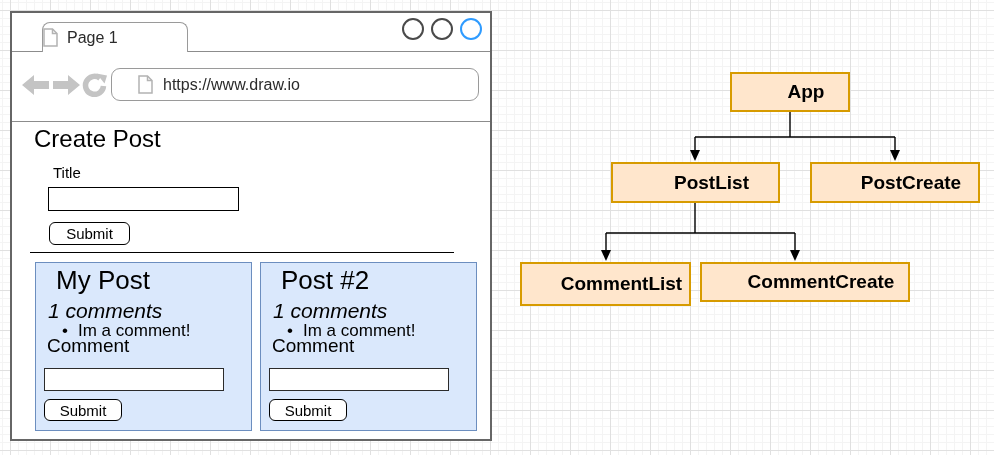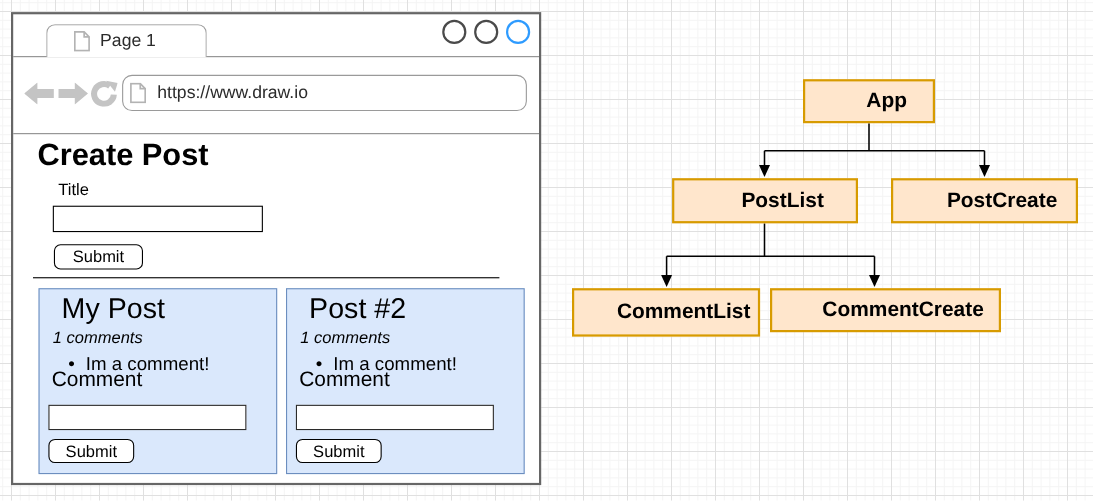--- a/index.html
+++ b/index.html
@@ -18,38 +18,38 @@
 
   
   .bwindow{
     position:absolute;left:10px;top:11px;width:482px;height:430px;
     background:#fff;border:2px solid #666;box-sizing:border-box;
   }
   .titlebar{position:absolute;left:0;top:0;right:0;height:38px;border-bottom:1px solid #8c8c8c;}
   .tab{
     position:absolute;left:30px;top:9px;width:146px;height:30px;
     border:1.5px solid #9a9a9a;border-bottom:none;border-radius:8px 8px 0 0;
-    background:#fff;display:flex;align-items:center;gap:9px;padding-left:24px;box-sizing:border-box;
+    background:#fff;display:flex;align-items:center;gap:9px;padding-left:0;box-sizing:border-box;
   }
   .tab-label{font-size:16px;color:#2b2b2b;}
   .winbtns{position:absolute;right:8px;top:5px;display:flex;gap:7px;}
   .circle{width:18px;height:18px;border-radius:50%;border:2px solid #4a4a4a;background:#fff;}
   .circle.blue{border-color:var(--accent-blue,#2e9bff);}
 
   .navbar{position:absolute;left:0;top:39px;right:0;height:69px;border-bottom:1px solid #8c8c8c;}
   .navicon{position:absolute;display:block;}
   .urlbar{
     position:absolute;left:99px;top:16px;width:368px;height:33px;
     border:1.5px solid #9a9a9a;border-radius:9px;background:#fff;
-    display:flex;align-items:center;gap:10px;padding-left:6px;box-sizing:border-box;
+    display:flex;align-items:center;gap:10px;padding-left:26px;box-sizing:border-box;
   }
   .url-text{font-size:16px;color:#2b2b2b;white-space:nowrap;}
 
   .content{position:absolute;left:0;top:109px;right:0;bottom:0;}
-  .page-heading{position:absolute;left:22px;top:3px;font-size:28px;font-weight:700;}
+  .page-heading{position:absolute;left:22px;top:3px;font-size:24px;font-weight:400;}
   .title-label{position:absolute;left:41px;top:42px;font-size:15px;}
   .title-input{
     position:absolute;left:36px;top:65px;width:181px;height:22px;
     border:1.5px solid #000;background:#fff;box-sizing:content-box;
     font:15px "Liberation Sans",sans-serif;padding:0 4px;border-radius:0;
   }
   .submit-main{
     position:absolute;left:37px;top:100px;width:81px;height:23px;
     border:1.5px solid #000;border-radius:6px;background:#fff;
     font:15px "Liberation Sans",sans-serif;text-align:center;
@@ -57,21 +57,21 @@
   .divider{position:absolute;left:18px;top:130px;width:424px;border-top:1.5px solid #000;}
 
   .post-card{
     position:absolute;top:140px;width:217px;height:169px;
     background:var(--card-fill,#dae8fc);border:1.5px solid var(--card-border,#6c8ebf);
     box-sizing:border-box;
   }
   .post-card.c0{left:23px;}
   .post-card.c1{left:248px;}
   .post-title{position:absolute;left:8px;top:2px;font-size:26px;font-weight:400;margin-left:12px;}
-  .post-count{position:absolute;left:12px;top:36px;font-size:15px;font-style:italic;text-align:right;}
+  .post-count{position:absolute;left:12px;top:36px;font-size:21px;font-style:italic;text-align:right;}
   .comment-line{position:absolute;left:26px;top:58px;font-size:17px;}
   .comment-line .bullet{display:inline-block;width:16px;font-size:17px;}
   .comment-label{position:absolute;left:11px;top:72px;font-size:19px;}
   .comment-input{
     position:absolute;left:8px;top:105px;width:170px;height:21px;
     border:1.5px solid #2b2b2b;background:#fff;
     font:14px "Liberation Sans",sans-serif;padding:0 4px;border-radius:0;
   }
   .submit-card{
     position:absolute;left:8px;top:136px;width:78px;height:22px;

